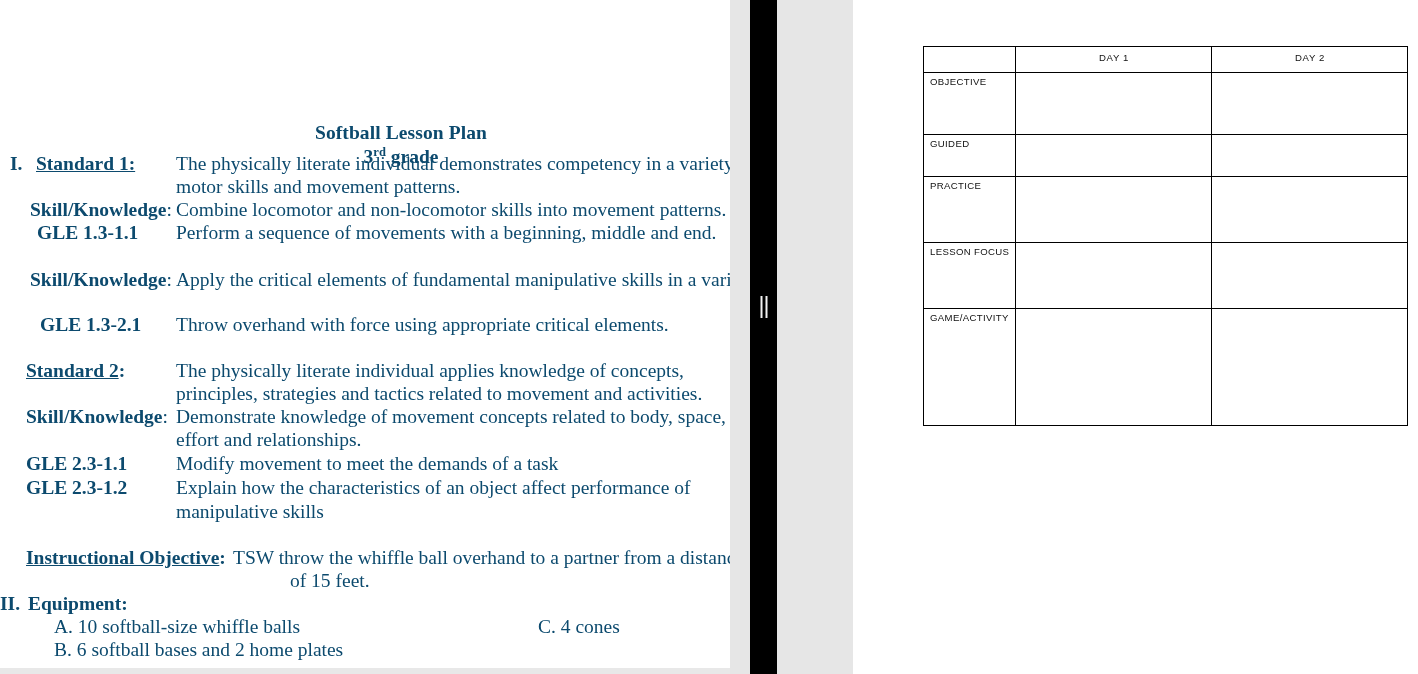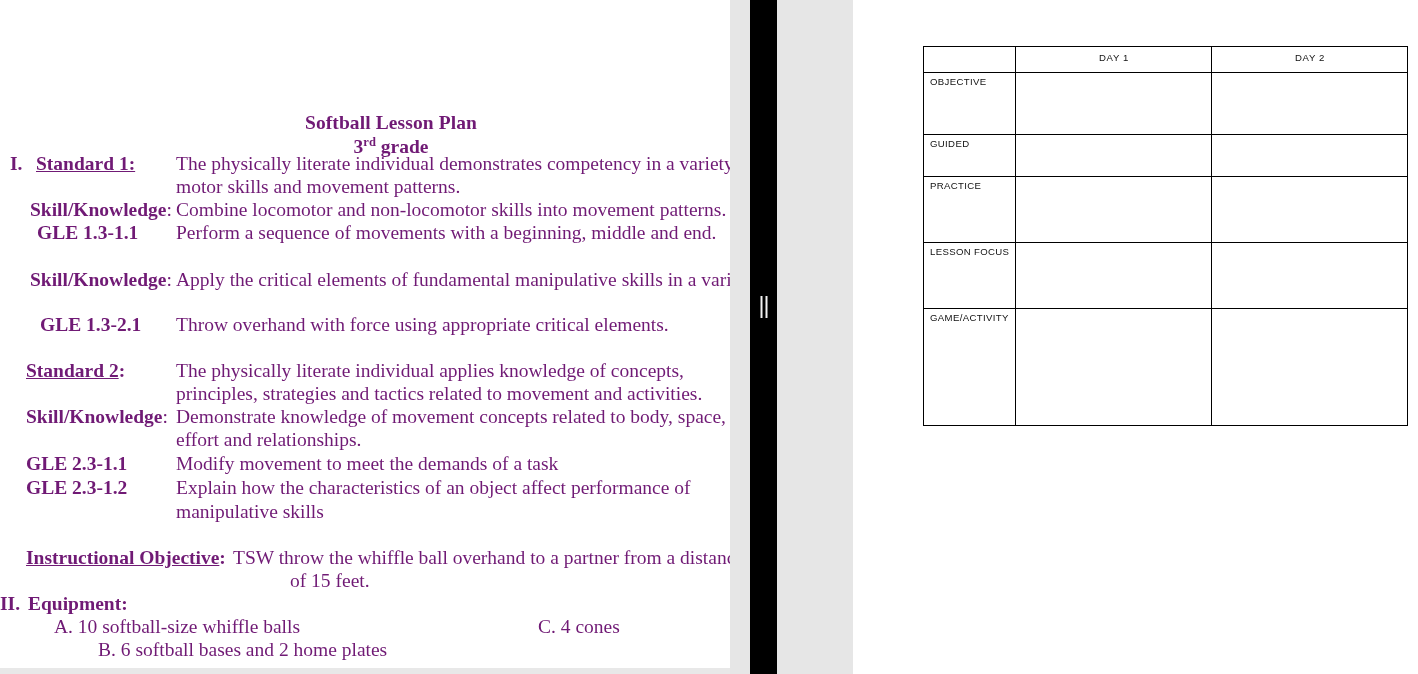--- a/index.html
+++ b/index.html
@@ -49,22 +49,22 @@
     width: 730px;
     height: 6px;
     background: #e8e8e8;
   }
 
   .doc-body {
     position: absolute;
     left: 0;
     top: 0;
     width: 1020px; 
-    padding: 6px;
-    color: #701a75;
+    padding: 16px;
+    color: #0c4a6e;
     font-family: "Liberation Serif", serif;
     font-size: 19.5px;
     line-height: 23.2px;
   }
 
   .doc-title {
     text-align: center;
     font-weight: bold;
     font-size: 19.5px;
     margin: 0;
@@ -255,21 +255,21 @@
         <div class="line" style="left:290px; top:569px;">of 15 feet.</div>
 
         <div class="line" style="left:0px; top:592px;">
           <span class="b">II.</span>
         </div>
         <div class="line" style="left:28px; top:592px;">
           <span class="b">Equipment:</span>
         </div>
         <div class="line" style="left:54px; top:615px;">A.  10 softball-size whiffle balls</div>
         <div class="line" style="left:538px; top:615px;">C. 4 cones</div>
-        <div class="line" style="left:54px; top:638px;margin-left:44px;">B.  6 softball bases and 2 home plates</div>
+        <div class="line" style="left:54px; top:638px;">B.  6 softball bases and 2 home plates</div>
 
       </div>
     </div>
     <div id="page-shadow"></div>
   </div>
 
   <div id="gutter-left"></div>
   <div id="divider">
     <div id="divider-handle">
       <i></i>

